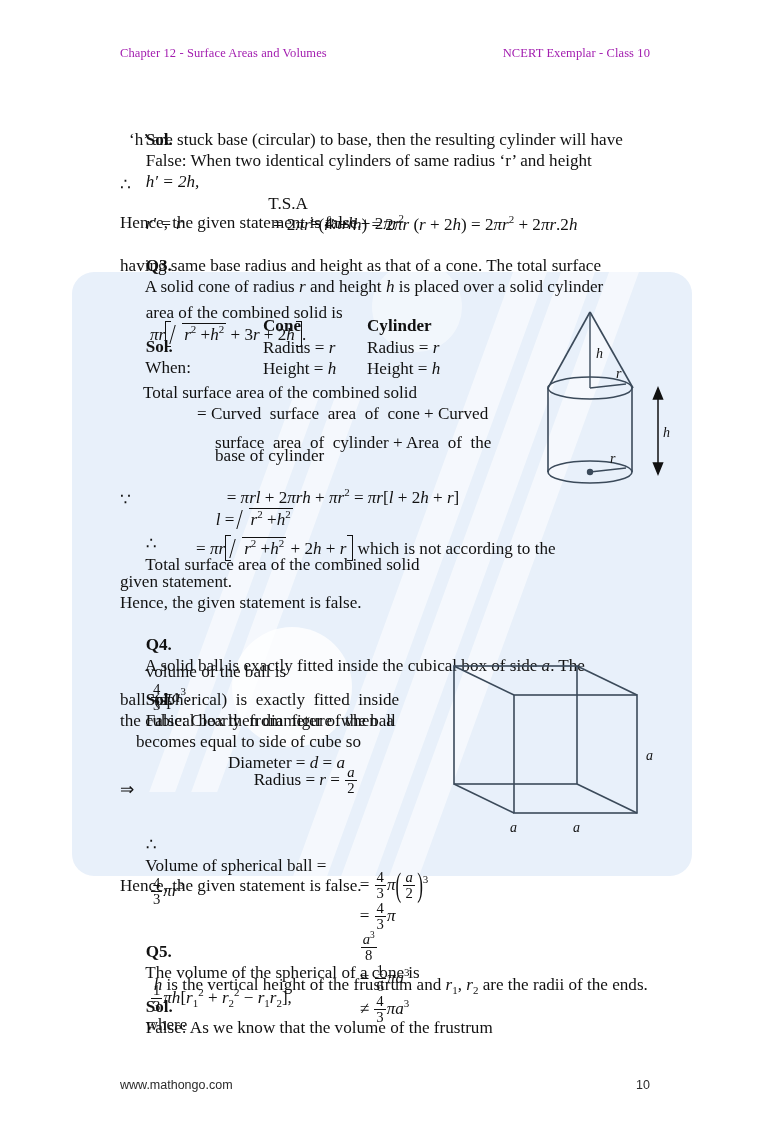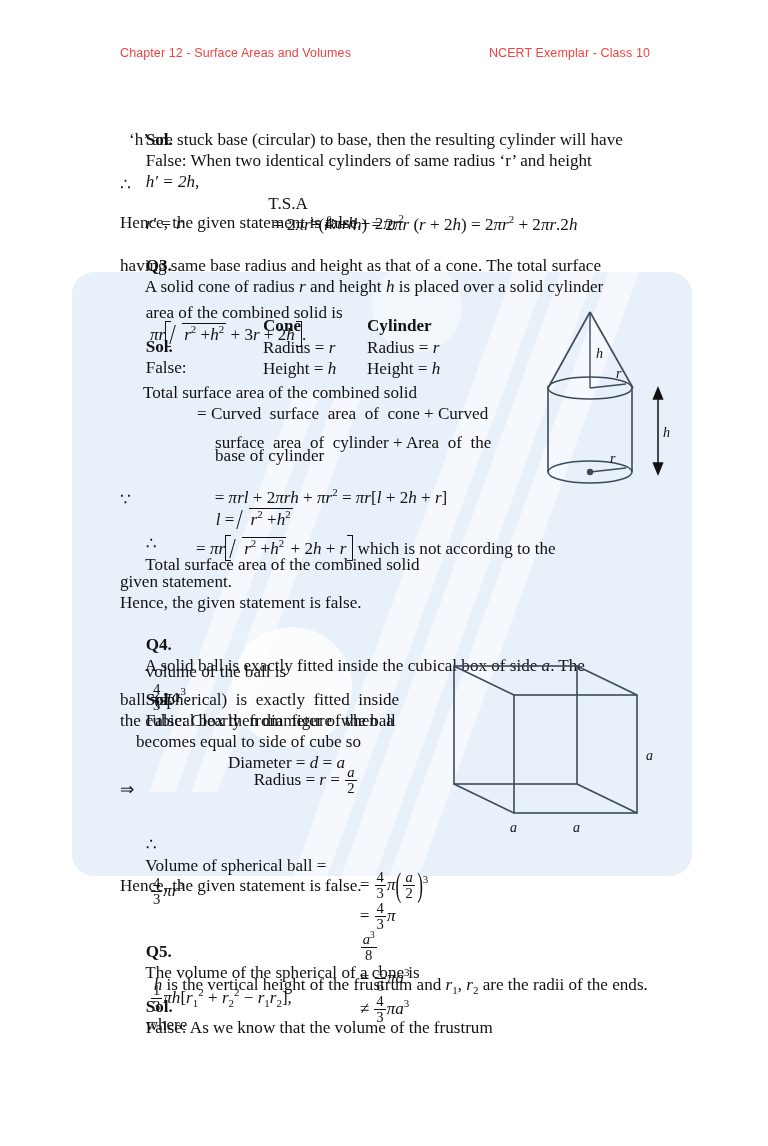--- a/index.html
+++ b/index.html
@@ -10,22 +10,22 @@
     color:#111;
     position:relative;
     overflow:hidden;
   }
   .page{position:relative;width:768px;height:1146px;}
 
   
   .runhead{
     position:absolute;left:120px;top:46px;width:530px;
     display:flex;justify-content:space-between;
-    font-family:Liberation Sans, sans-serif;
-    font-size:12.5px;color:#ef4444;letter-spacing:.1px;
+    font-family:Liberation Serif, serif;
+    font-size:12.5px;color:#a21caf;letter-spacing:.1px;
   }
 
   
   .hl-panel{
     position:absolute;left:72px;top:272px;width:620px;height:604px;
     background:#e8f0fa;border-radius:22px;
   }
   
   .wm{position:absolute;left:72px;top:272px;width:620px;height:604px;overflow:hidden;border-radius:22px;}
   .wm i{
@@ -135,35 +135,35 @@
       <span>A solid cone of radius <i>r</i> and height <i>h</i> is placed over a solid cylinder</span>
     </div>
     <div class="ln" style="left:120px;top:255px;width:536px;">having same base radius and height as that of a cone. The total surface</div>
     <div class="ln" style="left:120px;top:281px;">
       <span>area of the combined solid is</span>
       <span>&nbsp;<i>πr</i><span class="brk"><span class="rad"><span class="bar"><i>r</i><sup>2</sup> +<i>h</i><sup>2</sup></span></span> + 3<i>r</i> + 2<i>h</i></span>.</span>
     </div>
 
     <div class="ln" style="left:120px;top:315px;">
       <span class="b">Sol.</span>
-      <span>False:</span>
+      <span>When:</span>
     </div>
     <div class="ln b" style="left:263px;top:315px;">Cone</div>
     <div class="ln b" style="left:367px;top:315px;">Cylinder</div>
 
     <div class="ln" style="left:263px;top:337px;">Radius = <i>r</i></div>
     <div class="ln" style="left:367px;top:337px;">Radius = <i>r</i></div>
     <div class="ln" style="left:263px;top:358px;">Height = <i>h</i></div>
     <div class="ln" style="left:367px;top:358px;">Height = <i>h</i></div>
 
     <div class="ln" style="left:143px;top:382px;">Total surface area of the combined solid</div>
     <div class="ln" style="left:197px;top:403px;">= Curved  surface  area  of  cone + Curved</div>
     <div class="ln" style="left:215px;top:432px;text-align:right;">surface  area  of  cylinder + Area  of  the</div>
     <div class="ln" style="left:215px;top:445px;">base of cylinder</div>
-    <div class="ln" style="left:189px;top:466px;">
+    <div class="ln" style="left:201px;top:466px;">
       = <i>πrl</i> + 2<i>πrh</i> + <i>πr</i><sup>2</sup> = <i>πr</i>[<i>l</i> + 2<i>h</i> + <i>r</i>]
     </div>
 
     <div class="ln" style="left:120px;top:489px;">∵</div>
     <div class="ln" style="left:190px;top:487px;">
       <i>l</i> = <span class="rad"><span class="bar"><i>r</i><sup>2</sup> +<i>h</i><sup>2</sup></span></span>
     </div>
 
     <div class="ln" style="left:120px;top:512px;">
       <span>∴</span>
@@ -278,14 +278,18 @@
         <path d="M137 16 L197 45"></path>
         <path d="M14 134 L74 163"></path>
         <path d="M137 134 L197 163"></path>
       </g>
       <text x="70" y="182" font-family="Liberation Serif, serif" font-size="14" font-style="italic" fill="#111">a</text>
       <text x="133" y="182" font-family="Liberation Serif, serif" font-size="14" font-style="italic" fill="#111">a</text>
       <text x="206" y="110" font-family="Liberation Serif, serif" font-size="14" font-style="italic" fill="#111">a</text>
     </svg>
   </div>
 
+  <div class="footer">
+    <span>www.mathongo.com</span>
+    <span>10</span>
+  </div>
 
 </div>
 
 </body></html>

